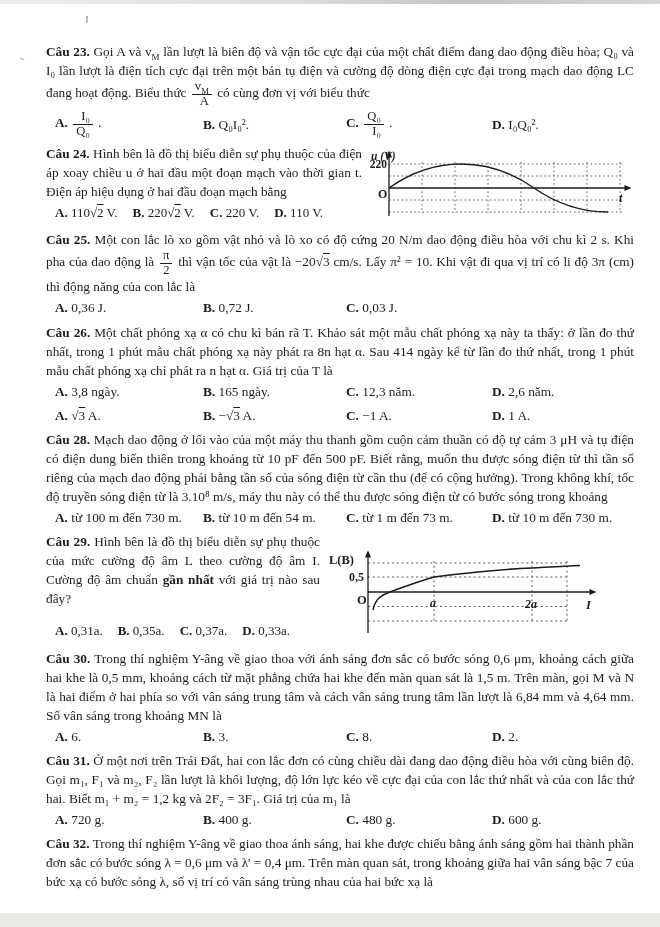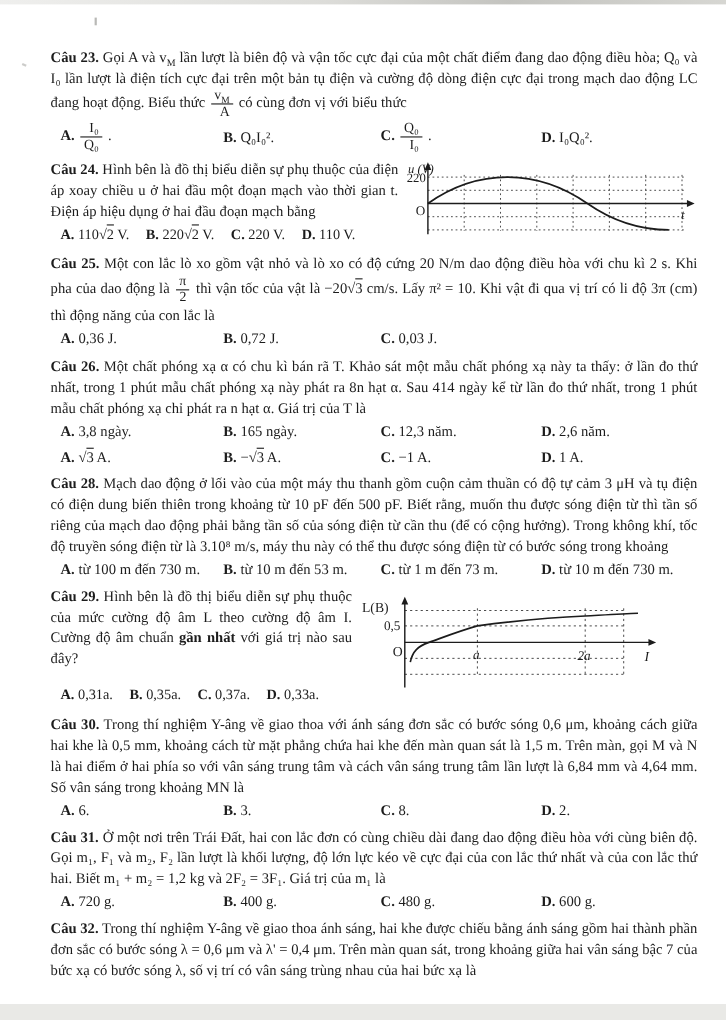--- a/index.html
+++ b/index.html
@@ -22,23 +22,23 @@
   .rad{white-space:nowrap;}
   .rx{text-decoration:overline;}
   .frac{display:inline-block;vertical-align:middle;text-align:right;line-height:1.08;font-size:.95em;margin:0 2px;}
   .fn{display:block;border-bottom:1px solid #1c1c1c;padding:0 3px;}
   .fd{display:block;padding:0 3px;}
   .og{display:grid;grid-template-columns:148px 143px 146px auto;
     padding-left:9px;margin:2px 0 5px 0;font-size:13.3px;line-height:1.45;align-items:center;}
   .oi{padding-left:9px;margin:2px 0 5px 0;font-size:13px;line-height:1.5;}
   .oi .opt{margin-right:15px;}
   .ok{font-weight:bold;}
-  .qrow{display:flex;align-items:center;gap:8px;}
+  .qrow{display:flex;align-items:flex-end;gap:8px;}
   .qcol{flex:1 1 auto;min-width:0;}
-  .fig{flex:0 0 auto;}
+  .fig{flex:0 0 auto;font-weight:bold;}
   .gap-top{margin-top:13px;}
   svg text{font-family:"Liberation Serif","DejaVu Serif",serif;fill:#1c1c1c;}
   .axvar{font-style:italic;}
 </style>
 </head>
 <body>
 
 <div class="page">
   <div class="scan-edge"></div>
   <div class="speck1"></div>
@@ -118,21 +118,21 @@
         <span class="opt"><b class="ok">B.</b> <span class="ov">−<span class="rad">√<span class="rx">3</span></span> A.</span></span>
         <span class="opt"><b class="ok">C.</b> <span class="ov">−1 A.</span></span>
         <span class="opt"><b class="ok">D.</b> <span class="ov">1 A.</span></span>
       </div>
     </div>
 
     <div class="q">
       <p class="qb"><b class="ql">Câu 28.</b> <span>Mạch dao động ở lối vào của một máy thu thanh gồm cuộn cảm thuần có độ tự cảm 3 μH và tụ điện có điện dung biến thiên trong khoảng từ 10 pF đến 500 pF. Biết rằng, muốn thu được sóng điện từ thì tần số riêng của mạch dao động phải bằng tần số của sóng điện từ cần thu (để có cộng hưởng). Trong không khí, tốc độ truyền sóng điện từ là 3.10⁸ m/s, máy thu này có thể thu được sóng điện từ có bước sóng trong khoảng</span></p>
       <div class="og">
         <span class="opt"><b class="ok">A.</b> <span class="ov">từ 100 m đến 730 m.</span></span>
-        <span class="opt"><b class="ok">B.</b> <span class="ov">từ 10 m đến 53 m.</span></span>
+        <span class="opt"><b class="ok">B.</b> <span class="ov">từ 10 m đến 54 m.</span></span>
         <span class="opt"><b class="ok">C.</b> <span class="ov">từ 1 m đến 73 m.</span></span>
         <span class="opt"><b class="ok">D.</b> <span class="ov">từ 10 m đến 730 m.</span></span>
       </div>
     </div>
 
     <div class="q qrow">
       <div class="qcol">
         <p class="qb"><b class="ql">Câu 29.</b> <span>Hình bên là đồ thị biểu diễn sự phụ thuộc của mức cường độ âm L theo cường độ âm I. Cường độ âm chuẩn <b>gần nhất</b> với giá trị nào sau đây?</span></p>
         <div class="oi gap-top">
           <span class="opt"><b class="ok">A.</b> <span class="ov">0,31a.</span></span><span class="opt"><b class="ok">B.</b> <span class="ov">0,35a.</span></span><span class="opt"><b class="ok">C.</b> <span class="ov">0,37a.</span></span><span class="opt"><b class="ok">D.</b> <span class="ov">0,33a.</span></span>

